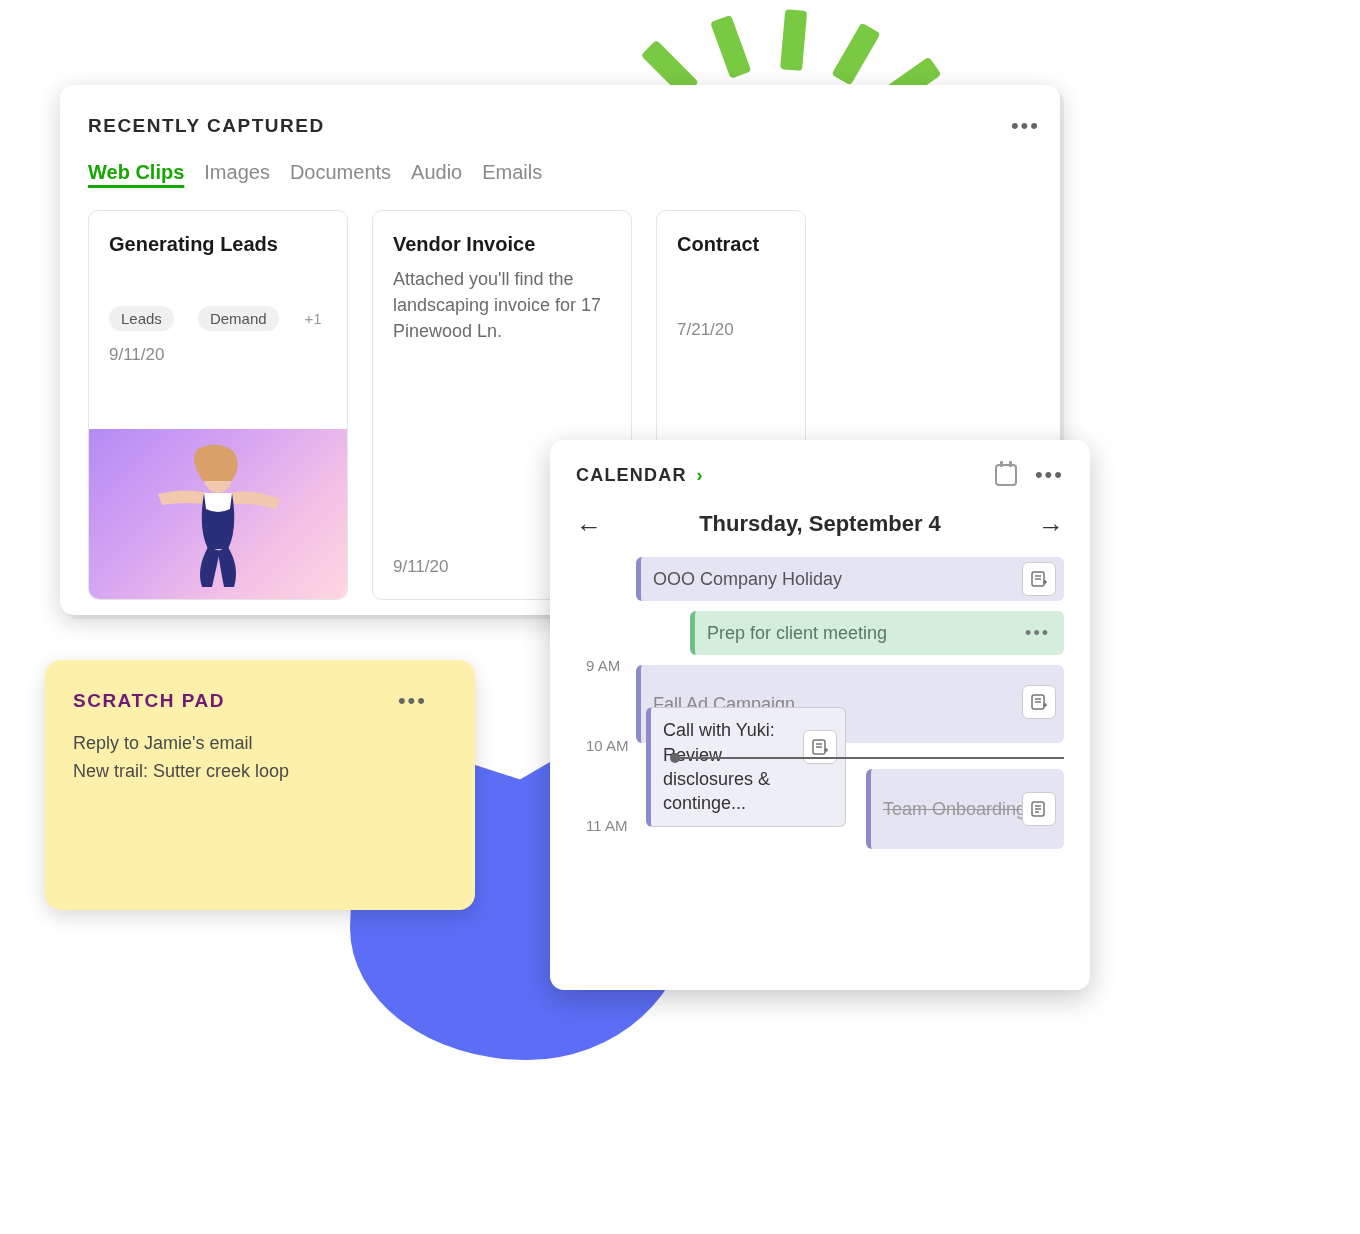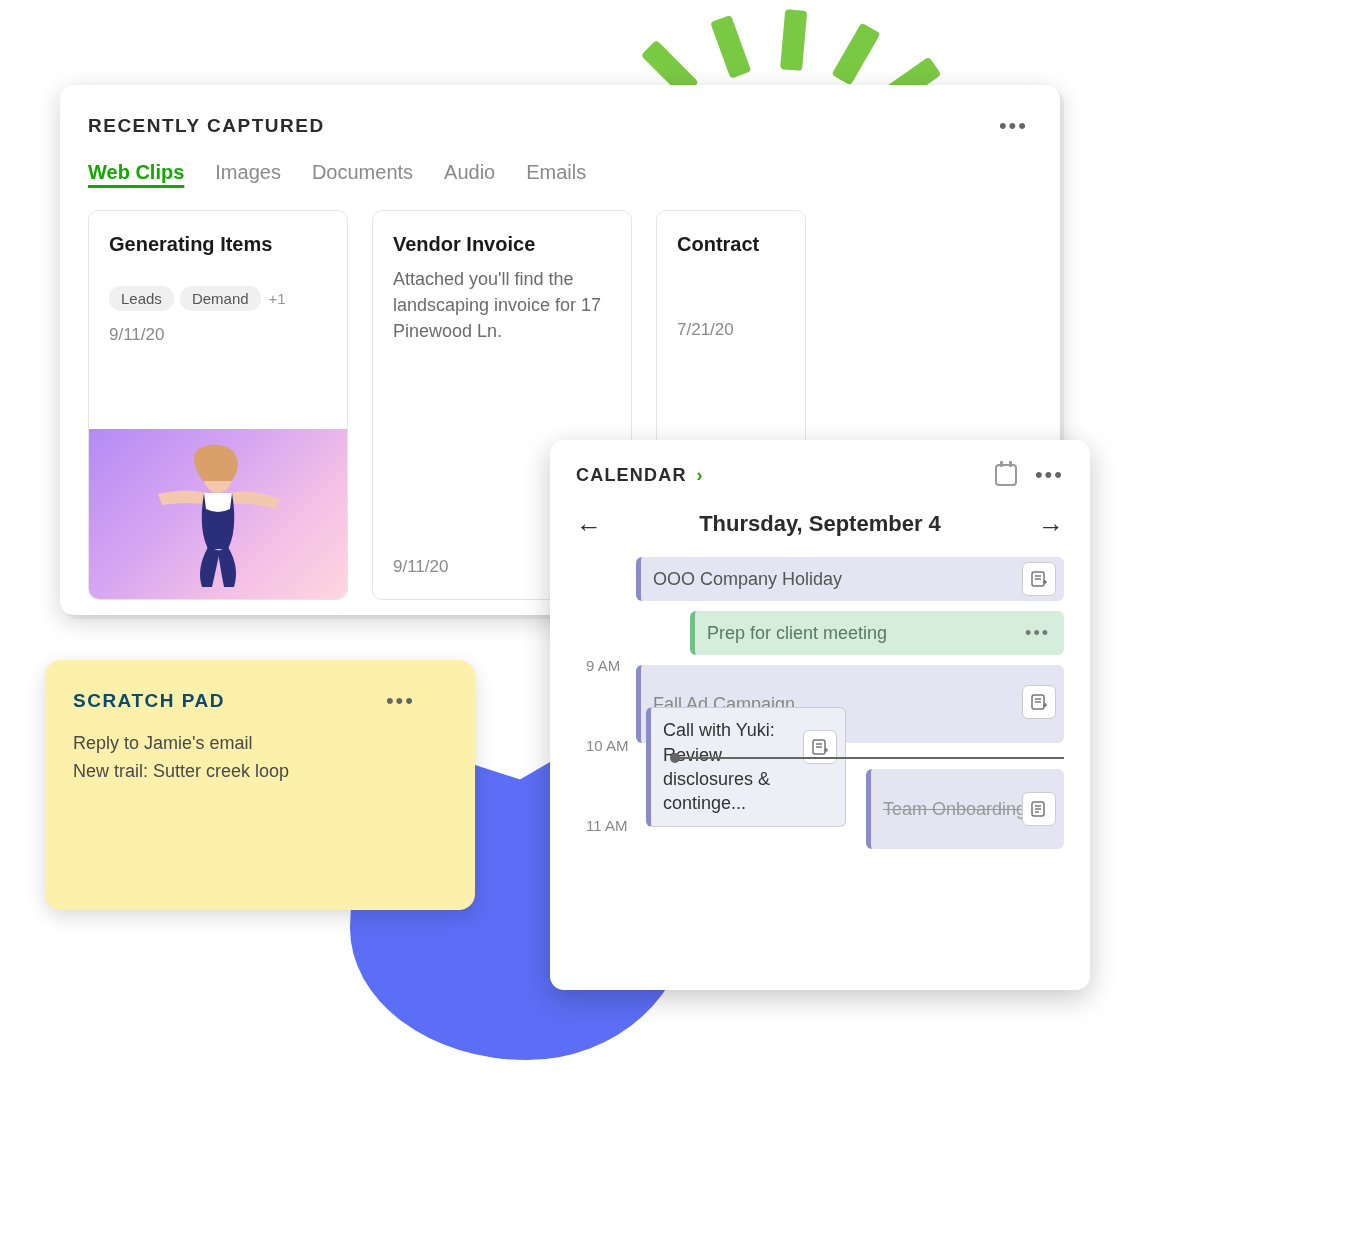--- a/index.html
+++ b/index.html
@@ -47,40 +47,40 @@
     top: 85px; left: 60px;
     width: 1000px; height: 530px;
     background: #fff;
     border-radius: 14px;
     box-shadow: 0 6px 24px rgba(0,0,0,0.18), 4px 4px 0 rgba(0,0,0,0.05);
     padding: 28px 0 20px 28px;
     overflow: hidden;
   }
   .panel-header {
     display: flex; justify-content: space-between; align-items: center;
-    padding-right: 32px;
+    padding-right: 20px;
   }
   .panel-title {
     font-size: 19px; letter-spacing: 1.5px; font-weight: 600; color: #2b2b2b;
     text-transform: uppercase;
   }
   .more-dots { font-size: 22px; color: #666; letter-spacing: 2px; cursor: pointer;}
-  .tabs { display: flex; gap: 31px; margin-top: 22px; font-size: 20px;}
+  .tabs { display: flex; gap: 20px; margin-top: 22px; font-size: 20px;}
   .tab { color: #8a8a8a; cursor: pointer;}
   .tab.active { color: #14a800; font-weight: 700; text-decoration: underline; text-underline-offset: 6px; text-decoration-thickness: 3px;}
   .cards { display: flex; gap: 24px; margin-top: 26px;}
   .card {
     width: 260px; height: 390px;
     border: 1px solid #e5e5e5; border-radius: 10px;
     padding: 22px 20px; background:#fff;
     display:flex; flex-direction:column;
   }
   .card h3 { font-size: 20px; font-weight: 700; color:#1a1a1a; margin-bottom: 10px;}
   .card p { font-size: 18px; color:#6b6b6b; line-height:1.45;}
-  .chips { display:flex; gap:6px; margin-top: 20px; align-items:center;}
+  .chips { display:flex; gap:24px; margin-top: 40px; align-items:center;}
   .chip { background:#f0f0f0; border-radius: 12px; padding: 4px 12px; font-size: 15px; color:#555;}
   .chip-more{ color:#999; font-size:15px; margin-left:2px;}
   .card-date { font-size: 17px; color:#8a8a8a; margin-top: 14px;}
   .card-img {
     margin: auto -20px -22px -20px; height: 170px;
     background: linear-gradient(135deg,#b48af5 0%, #d7a6f2 40%, #f3c0e6 70%, #ffd6e0 100%);
     border-radius: 0 0 10px 10px;
     position:relative; overflow:hidden;
   }
   .dancer {
@@ -90,21 +90,21 @@
   
   .scratch {
     position: absolute;
     top: 660px; left: 45px;
     width: 430px; height: 250px;
     background: #fdf0aa;
     border-radius: 16px;
     box-shadow: 0 6px 20px rgba(0,0,0,0.15);
     padding: 28px 28px;
   }
-  .scratch .panel-title { color:#0c4a6e;text-align:center; }
+  .scratch .panel-title { color:#701a75;text-align:center; }
   .scratch-lines { margin-top: 16px; font-size: 18px; color:#4a4a4a; line-height:1.55;}
 
   
   .panel-cal {
     position: absolute;
     top: 440px; left: 550px;
     width: 540px; height: 550px;
     background: #fff;
     border-radius: 14px;
     box-shadow: 0 8px 28px rgba(0,0,0,0.22);
@@ -168,21 +168,21 @@
   <div class="tabs">
     <div class="tab active">Web Clips</div>
     <div class="tab">Images</div>
     <div class="tab">Documents</div>
     <div class="tab">Audio</div>
     <div class="tab">Emails</div>
   </div>
   <div class="cards">
 
     <div class="card">
-      <h3>Generating Items</h3>
+      <h3>Generating Leads</h3>
       <div class="chips">
         <span class="chip">Leads</span>
         <span class="chip">Demand</span>
         <span class="chip-more">+1</span>
       </div>
       <div class="card-date">9/11/20</div>
       <div class="card-img">
         <svg class="dancer" width="140" height="150" viewBox="0 0 140 150">
           <ellipse cx="70" cy="38" rx="14" ry="16" fill="#f2c9af"></ellipse>
           <path d="M55 42 Q40 20 50 10 Q70 0 85 12 Q95 25 84 42 Z" fill="#d9a06a"></path>

